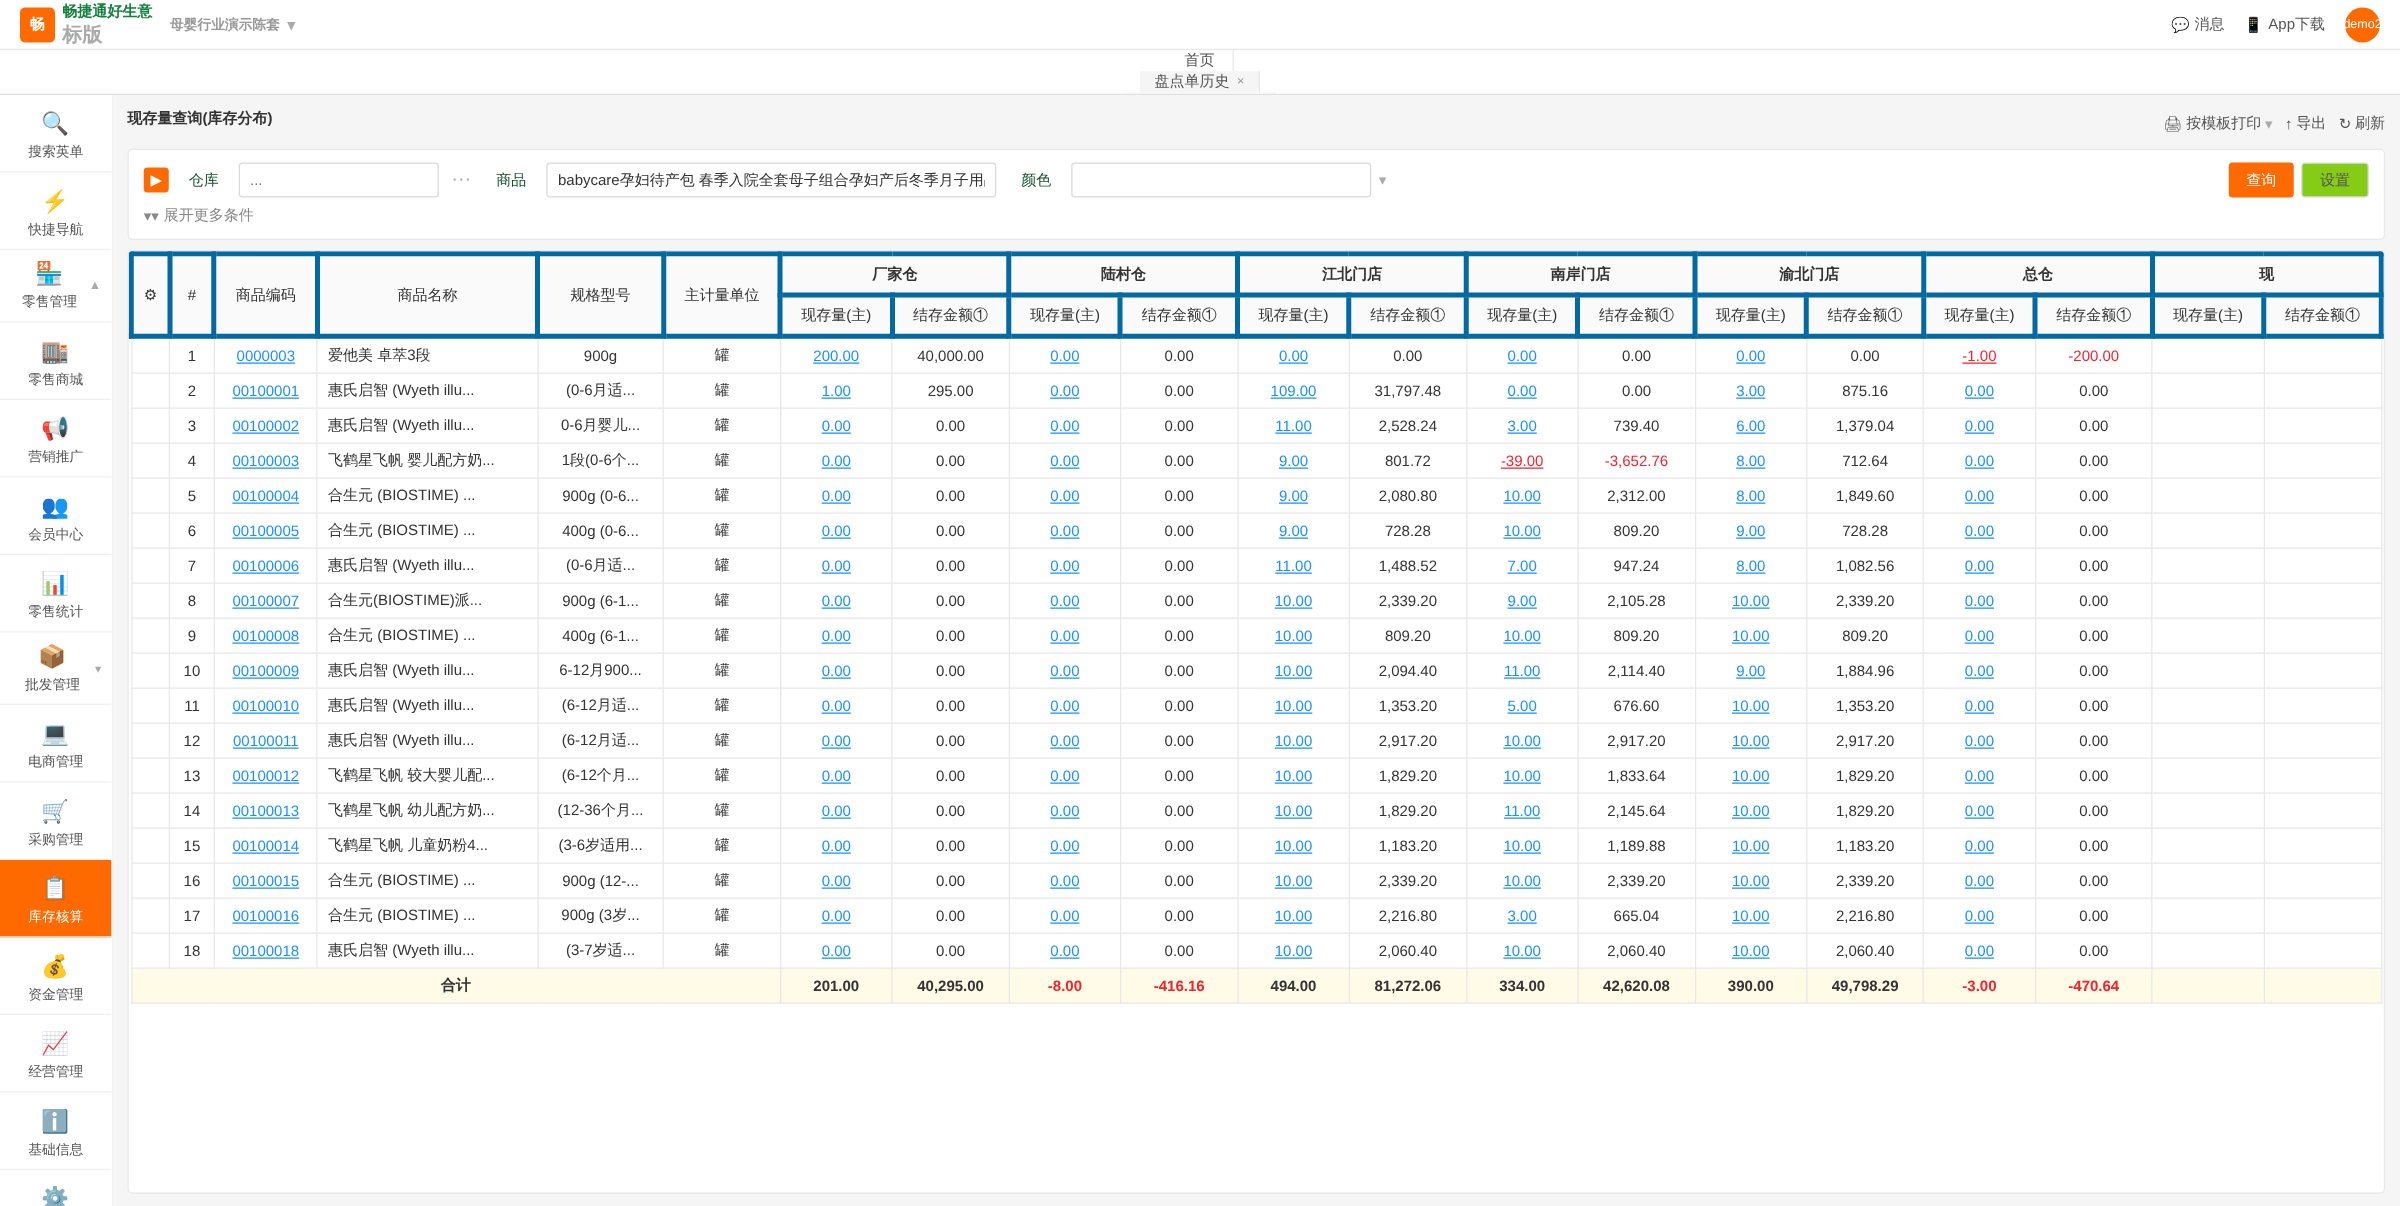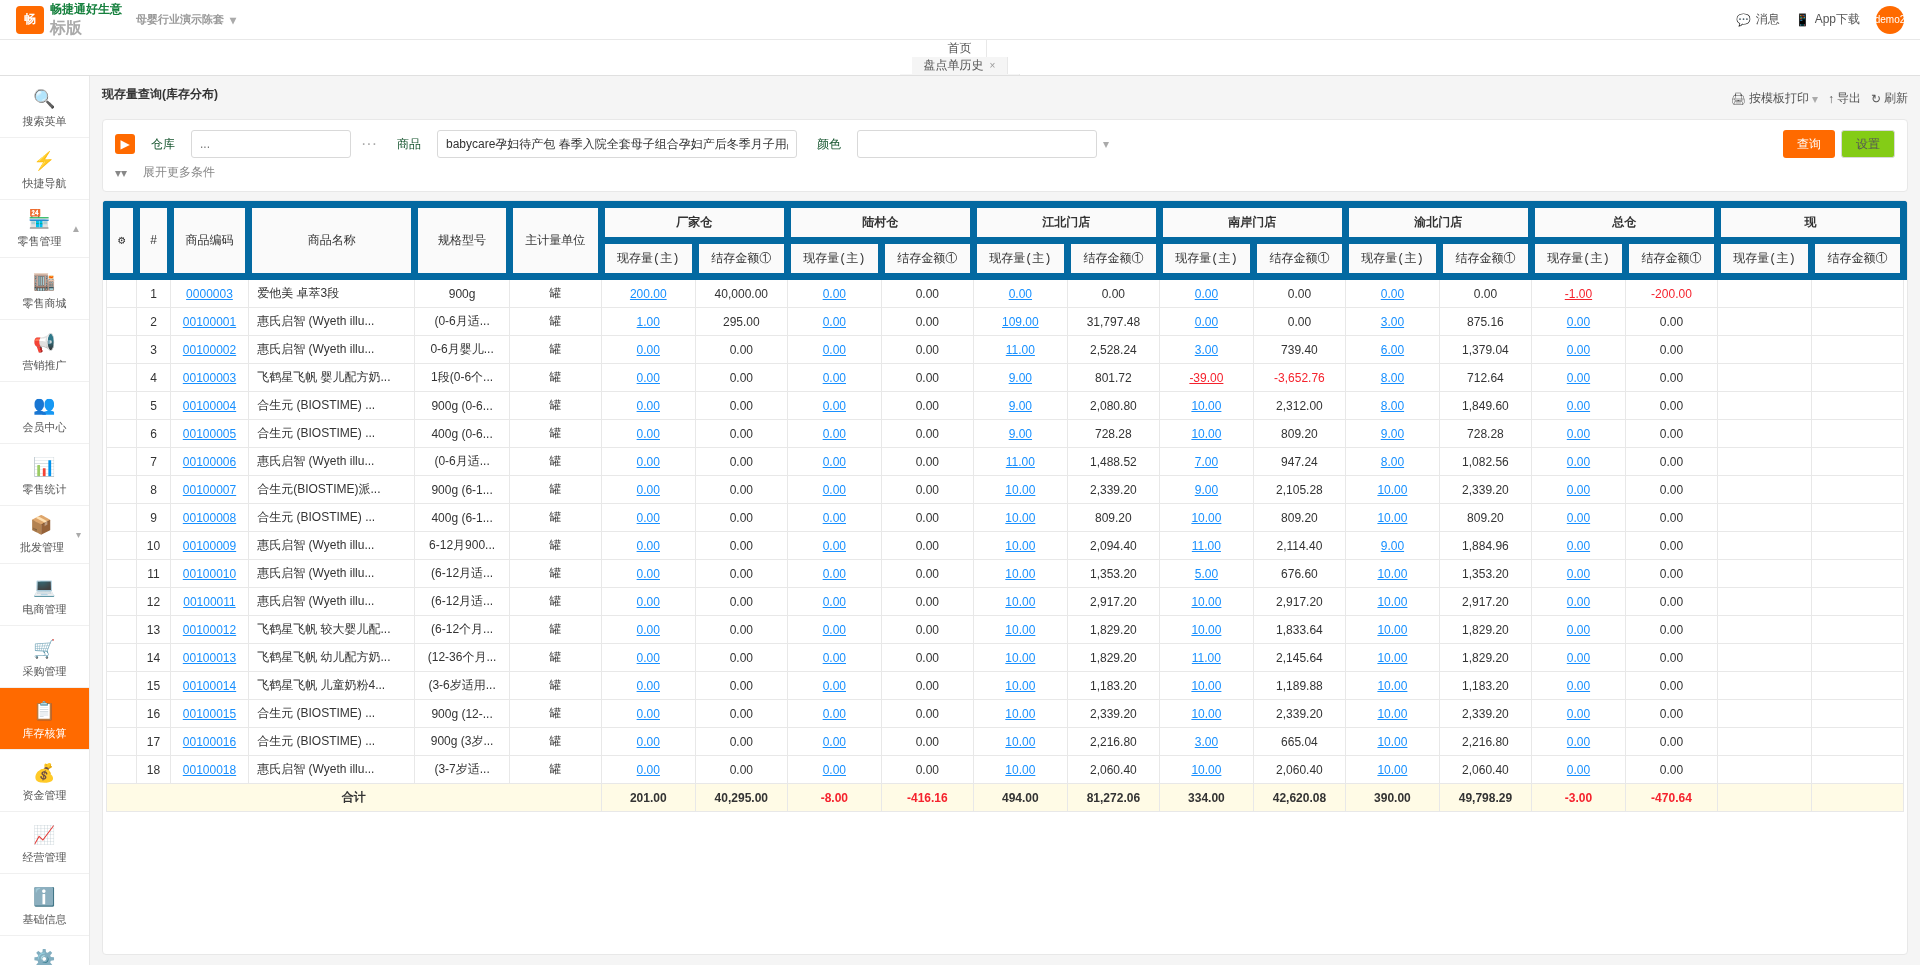--- a/index.html
+++ b/index.html
@@ -205,28 +205,27 @@
       border-radius: 4px;
       overflow: auto;
     }
     table {
       width: 100%;
       border-collapse: collapse;
       min-width: 1600px;
     }
     th {
       background: #fafafa;
-      border: 7px solid #0369a1;
+      border: 4px solid #0369a1;
       padding: 6px 8px;
       text-align: center;
       font-weight: normal;
       color: #333;
       white-space: nowrap;
       font-size: 12px;
-      font-family: Liberation Mono, monospace;
     }
     td {
       border: 1px solid #e8e8e8;
       padding: 5px 8px;
       text-align: center;
       color: #333;
       font-size: 12px;
       white-space: nowrap;
     }
     .td-left { text-align: left; }
@@ -463,21 +462,21 @@
         <span class="filter-label" style="margin-left:10px;">颜色</span>
         <input class="filter-input filter-input-color" value="" style="">
         <span style="color:#aaa;cursor:pointer;margin-left:-4px;">▾</span>
         <div style="margin-left:auto;display:flex;gap:6px;">
           <button class="orange-btn">查询</button>
           <button class="white-btn">设置</button>
         </div>
       </div>
       <div class="filter-expand">
         <span>▾▾</span>
-        <span style="margin-left:16px;">展开更多条件</span>
+        <span style="margin-left:4px;">展开更多条件</span>
       </div>
     </div>
 
     <div class="table-wrapper">
       <table>
         <thead>
           <tr>
             <th rowspan="2" class="col-settings">⚙</th>
             <th rowspan="2">#</th>
             <th rowspan="2">商品编码</th>

